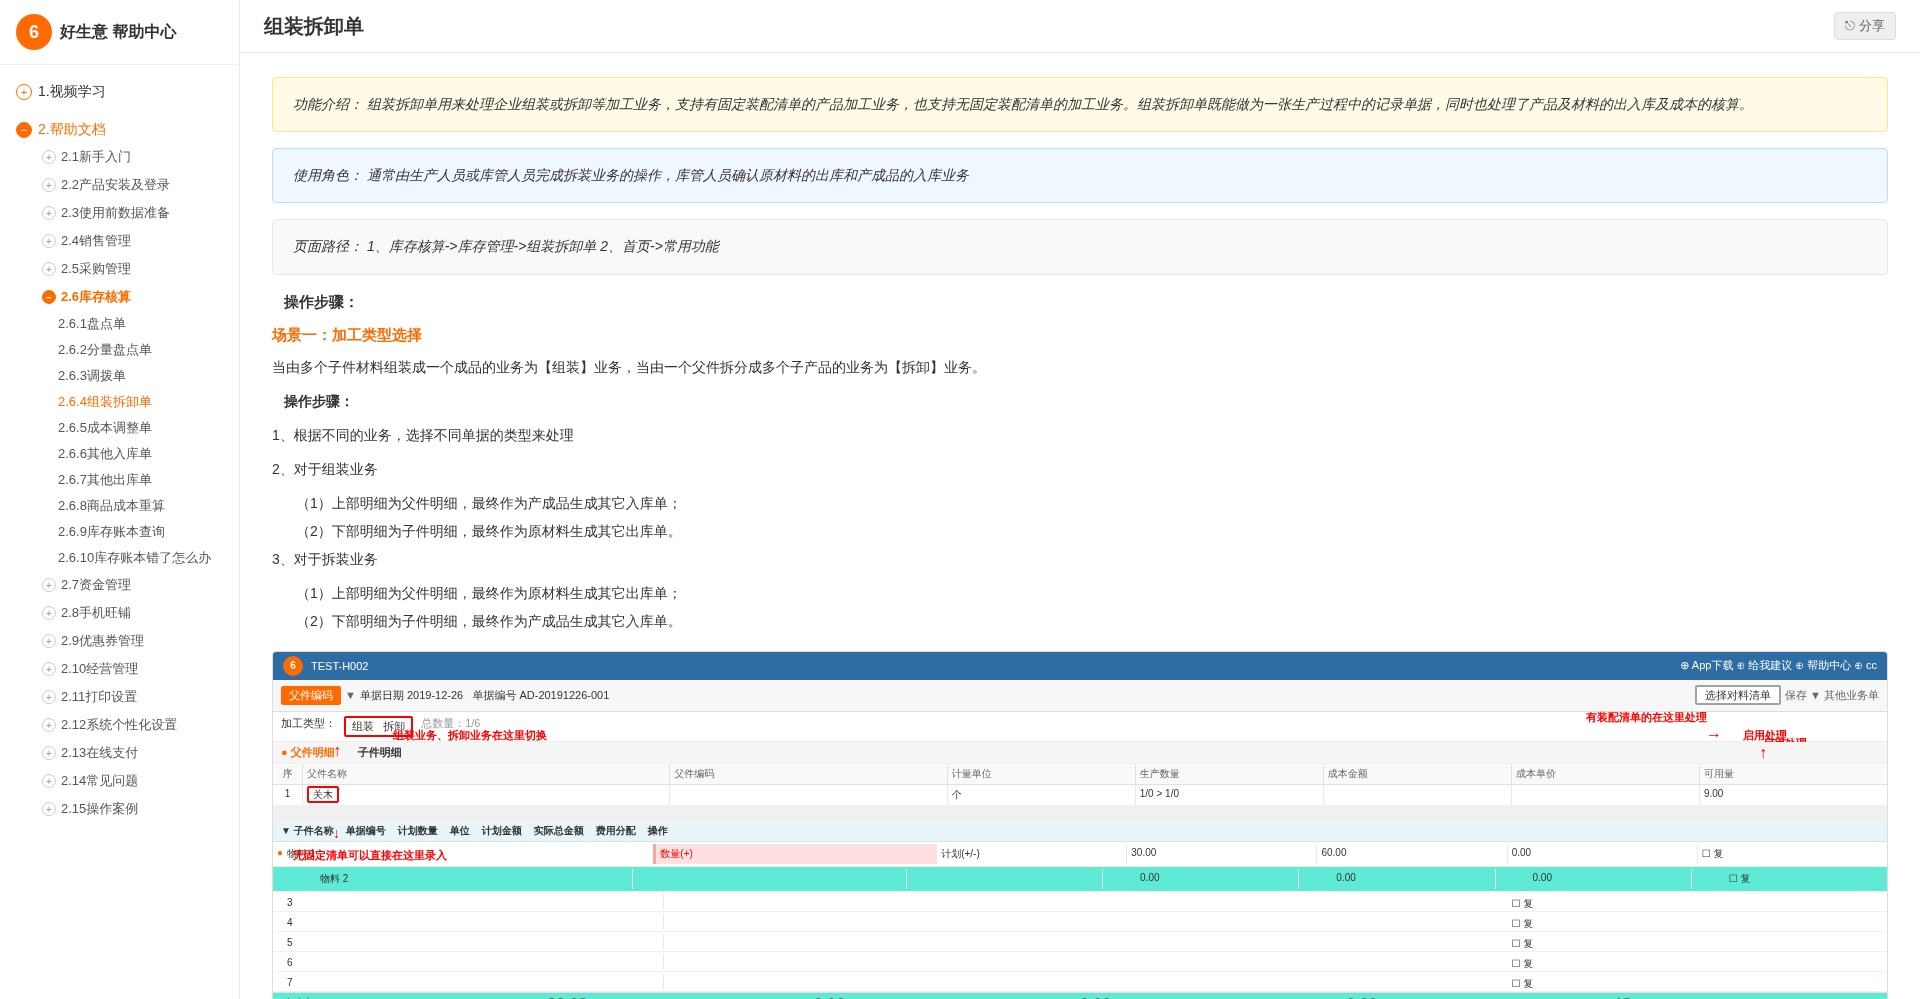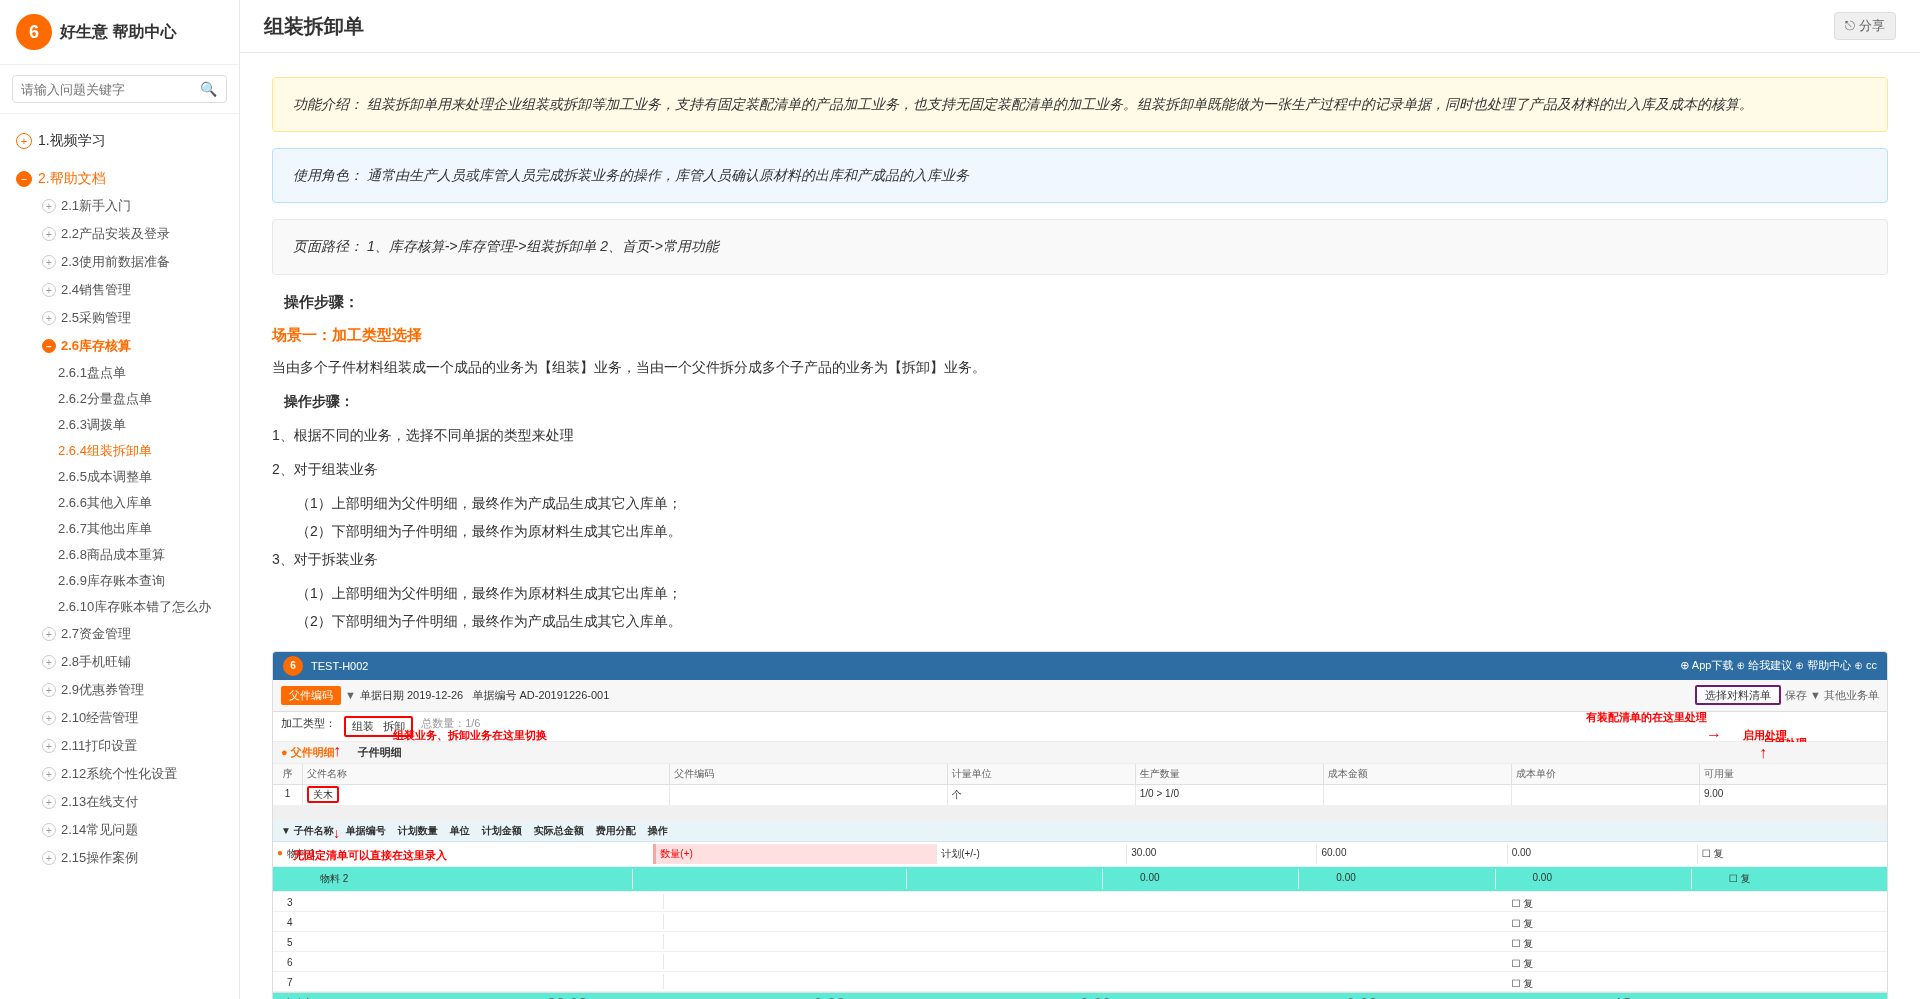--- a/index.html
+++ b/index.html
@@ -236,26 +236,20 @@
     #content-area::-webkit-scrollbar { width: 6px; }
     #content-area::-webkit-scrollbar-thumb { background: #ddd; border-radius: 3px; }
   </style>
 </head>
 <body>
 
 <div id="sidebar">
   <div id="logo-area">
     <div id="logo-icon">6</div>
     <span id="logo-text">好生意 帮助中心</span>
-  </div>
-  <div id="search-area">
-    <div id="search-box">
-      <input id="search-input" type="text" placeholder="请输入问题关键字" style="">
-      <span id="search-icon">🔍</span>
-    </div>
   </div>
   <div id="nav-tree">
 
     <div class="nav-section">
       <div class="nav-section-title">
         <span class="plus-icon">+</span>
         <span>1.视频学习</span>
       </div>
     </div>
 
@@ -396,21 +390,21 @@
           <span>TEST-H002</span>
           <span style="margin-left:auto;">⊕ App下载 ⊕ 给我建议 ⊕ 帮助中心 ⊕ cc</span>
         </div>
 
         <div style="background:#f7f7f7; border-bottom:1px solid #ddd; height:32px; display:flex; align-items:center; padding:0 8px; gap:4px; font-size:11px;">
           <span style="background:#ff6b00;color:#fff;padding:2px 8px;border-radius:2px;font-size:11px;">父件编码</span>
           <span style="color:#666;">▼</span>
           <span style="color:#333;">单据日期 2019-12-26 &nbsp; 单据编号 AD-20191226-001</span>
           <div style="margin-left:auto;display:flex;gap:4px;">
             <div style="position:relative; display:inline-block;">
-              <span style="border:2px solid #701a75; padding:2px 8px; font-size:11px; color:#333; border-radius:2px; background:#fff;">选择对料清单</span>
+              <span style="border:2px solid #a3a3a3; padding:2px 8px; font-size:11px; color:#333; border-radius:2px; background:#fff;">选择对料清单</span>
             </div>
             <span style="color:#666;font-size:11px;">保存 ▼ 其他业务单</span>
           </div>
         </div>
 
         <div style="position:relative; background:#fff; padding:4px 8px; display:flex; align-items:flex-start; gap:8px; border-bottom:1px solid #eee;">
           <span style="font-size:11px; color:#333;">加工类型：</span>
           <div style="border:2px solid red; padding:1px 6px; font-size:11px; border-radius:2px;">
             <span>组装</span>
             &nbsp;

